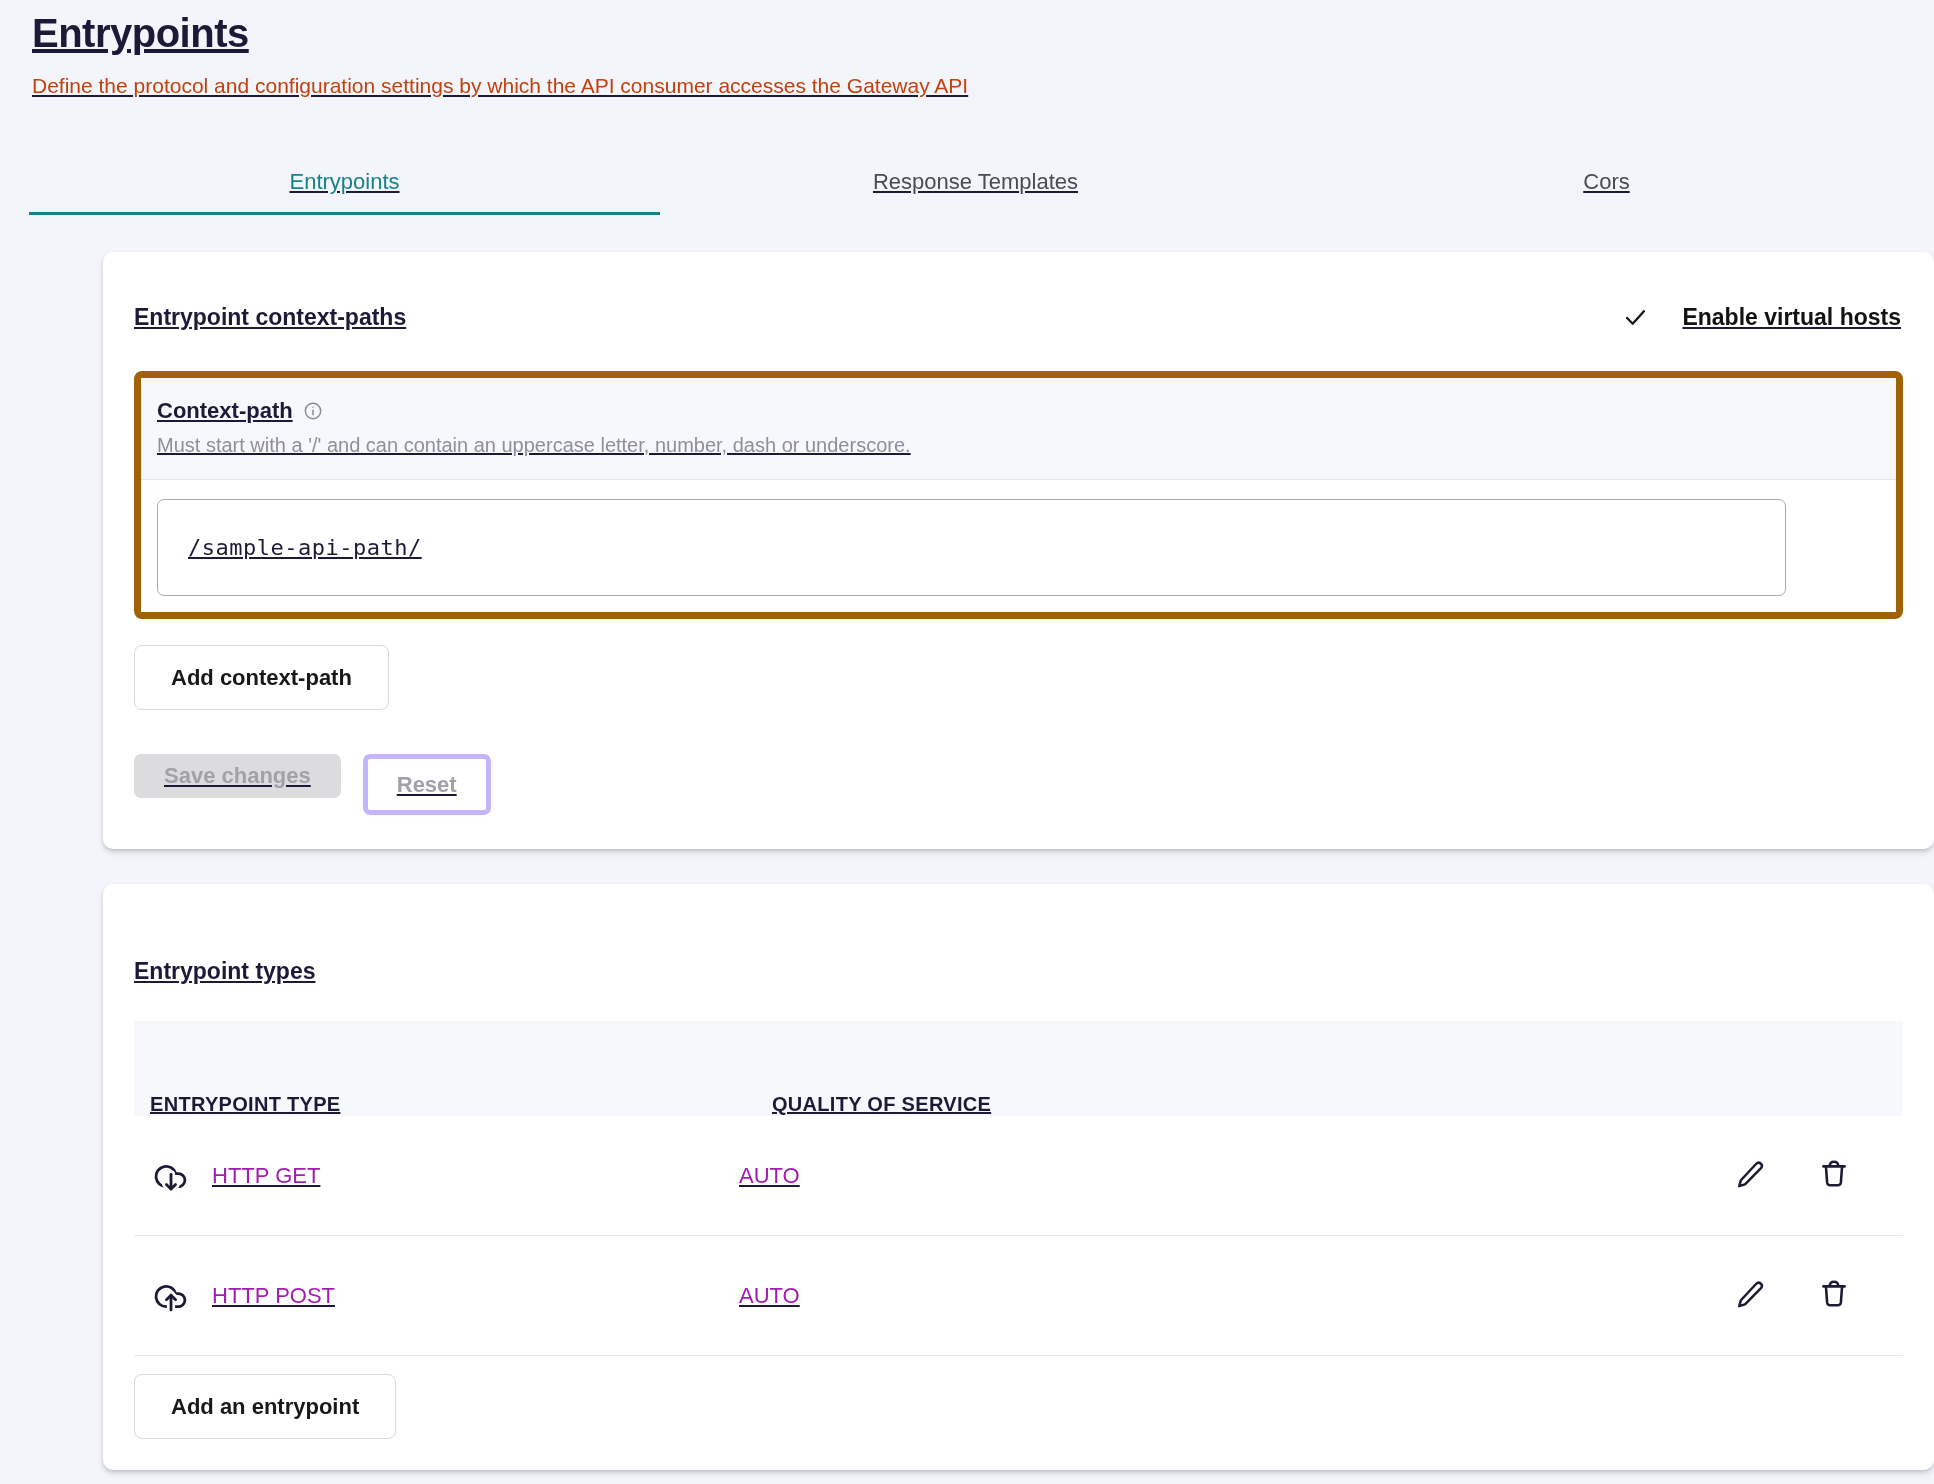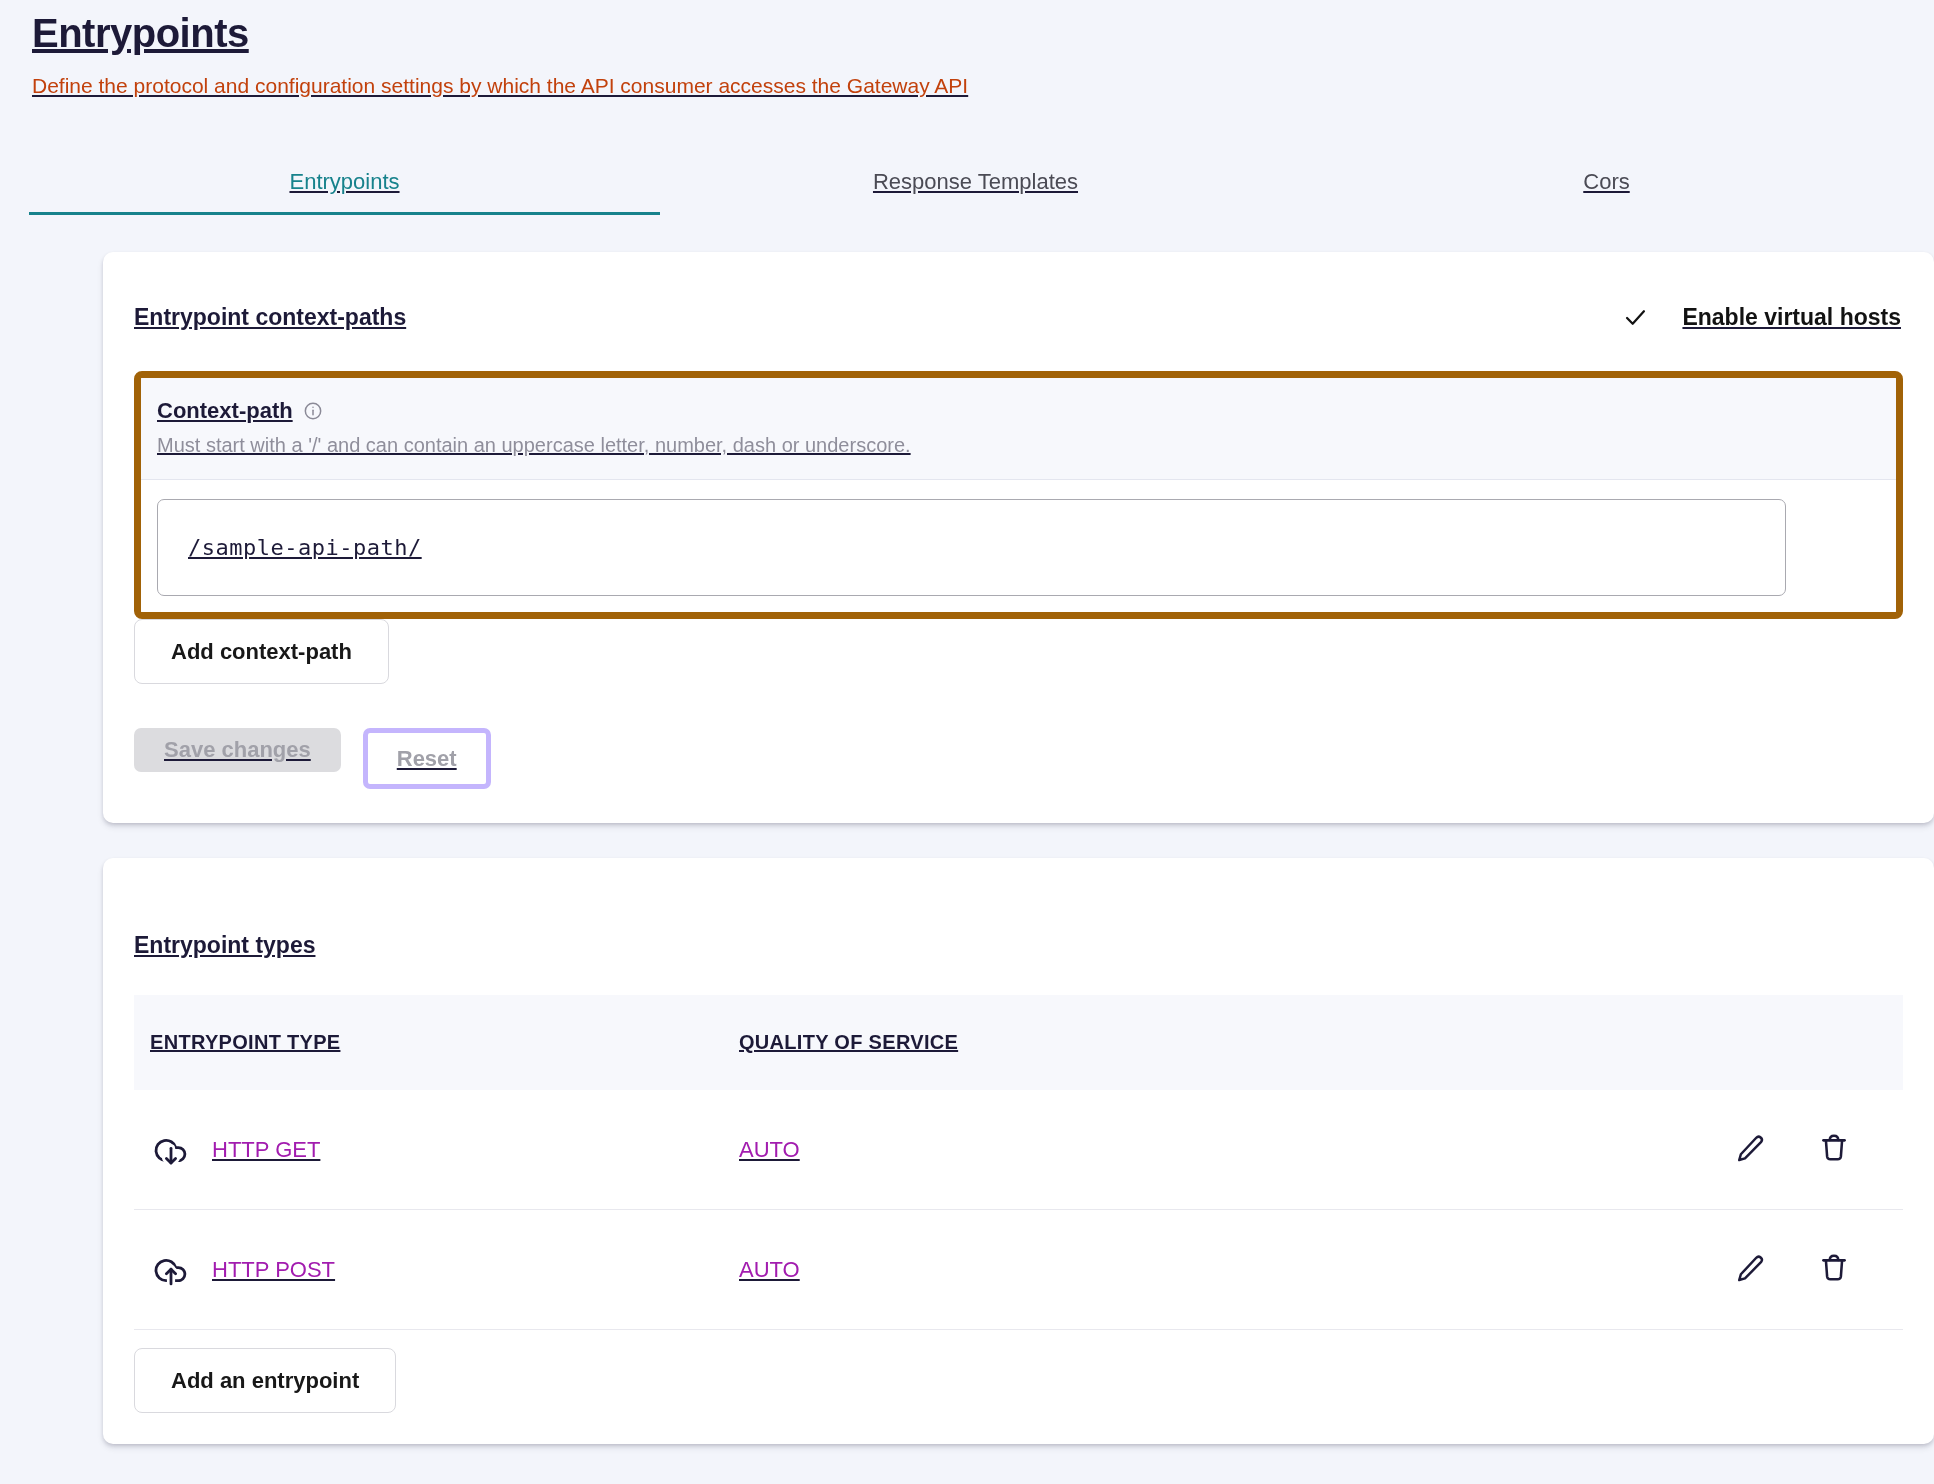--- a/index.html
+++ b/index.html
@@ -85,37 +85,37 @@
   
   .btn {
     font-family: inherit; cursor: pointer; display: inline-flex;
     align-items: center; justify-content: center;
   }
   .btn-stroked {
     background: #fff; border: 1px solid #d9d9de; border-radius: 8px;
     font-size: 22px; font-weight: 700; color: #181818;
     height: 65px; padding: 0 36px;
   }
-  .add-context-path-btn { }
+  .add-context-path-btn { margin-top: 26px; }
   .actions-row { margin-top: 44px; display: flex; gap: 22px; }
   .btn-disabled-flat {
     background: #dcdcdf; border: none; border-radius: 7px;
     font-size: 22px; font-weight: 700; color: #a1a1a9;
     height: 44px; padding: 0 30px; cursor: default;
   }
   .btn-disabled-stroked {
     background: #fff; border: 5px solid #c4b5fd; border-radius: 7px;
     font-size: 22px; font-weight: 600; color: #a1a1a9;
     height: 61px; padding: 0 29px; cursor: default;
   }
 
   
   .types-table { margin-top: 36px; }
   .t-head {
-    display: flex; background: #f7f8fc; height: 95px; align-items: center;
+    display: flex; background: #f7f8fc; height: 95px; align-items: flex-end; gap: 33px;
   }
   .t-head .th {
     font-size: 20px; font-weight: 700; color: #1d1a38; letter-spacing: 0.3px;
   }
   .col-type { width: 605px; padding-left: 16px; }
   .col-qos { flex: 1; }
   .t-row {
     display: flex; align-items: center; height: 120px; background: #fff;
     border-bottom: 1px solid #e8e8ee;
   }

